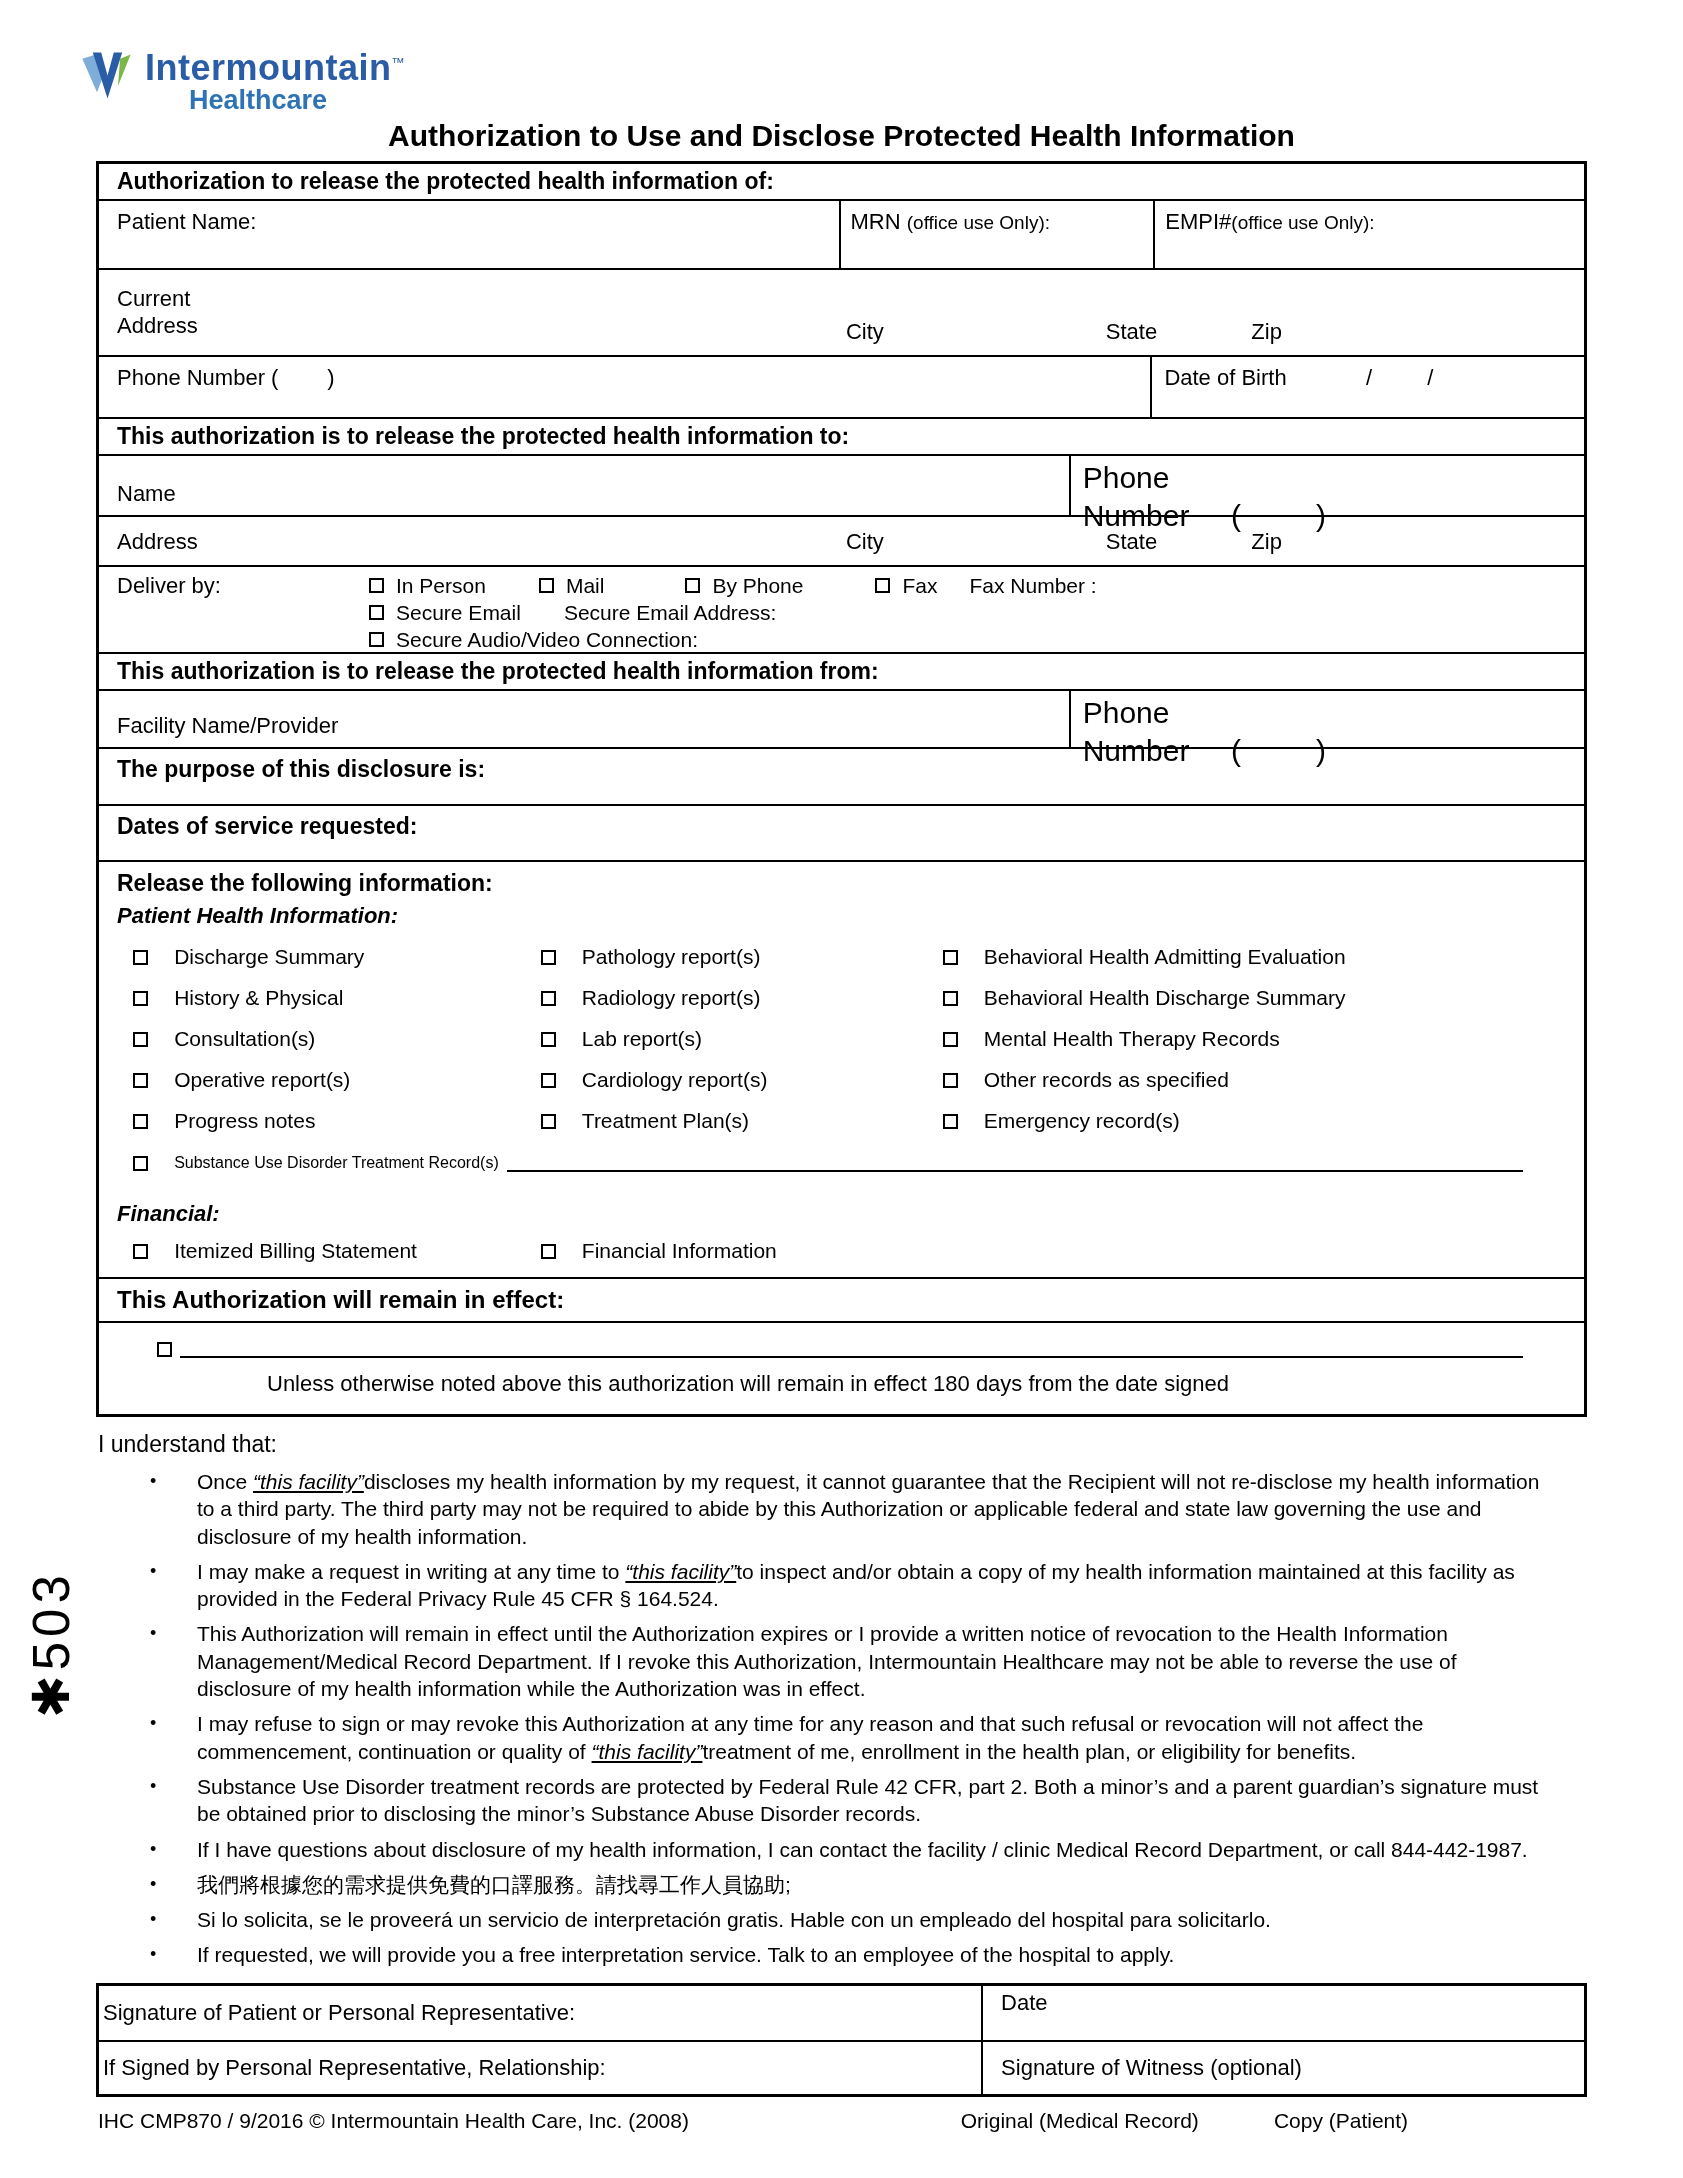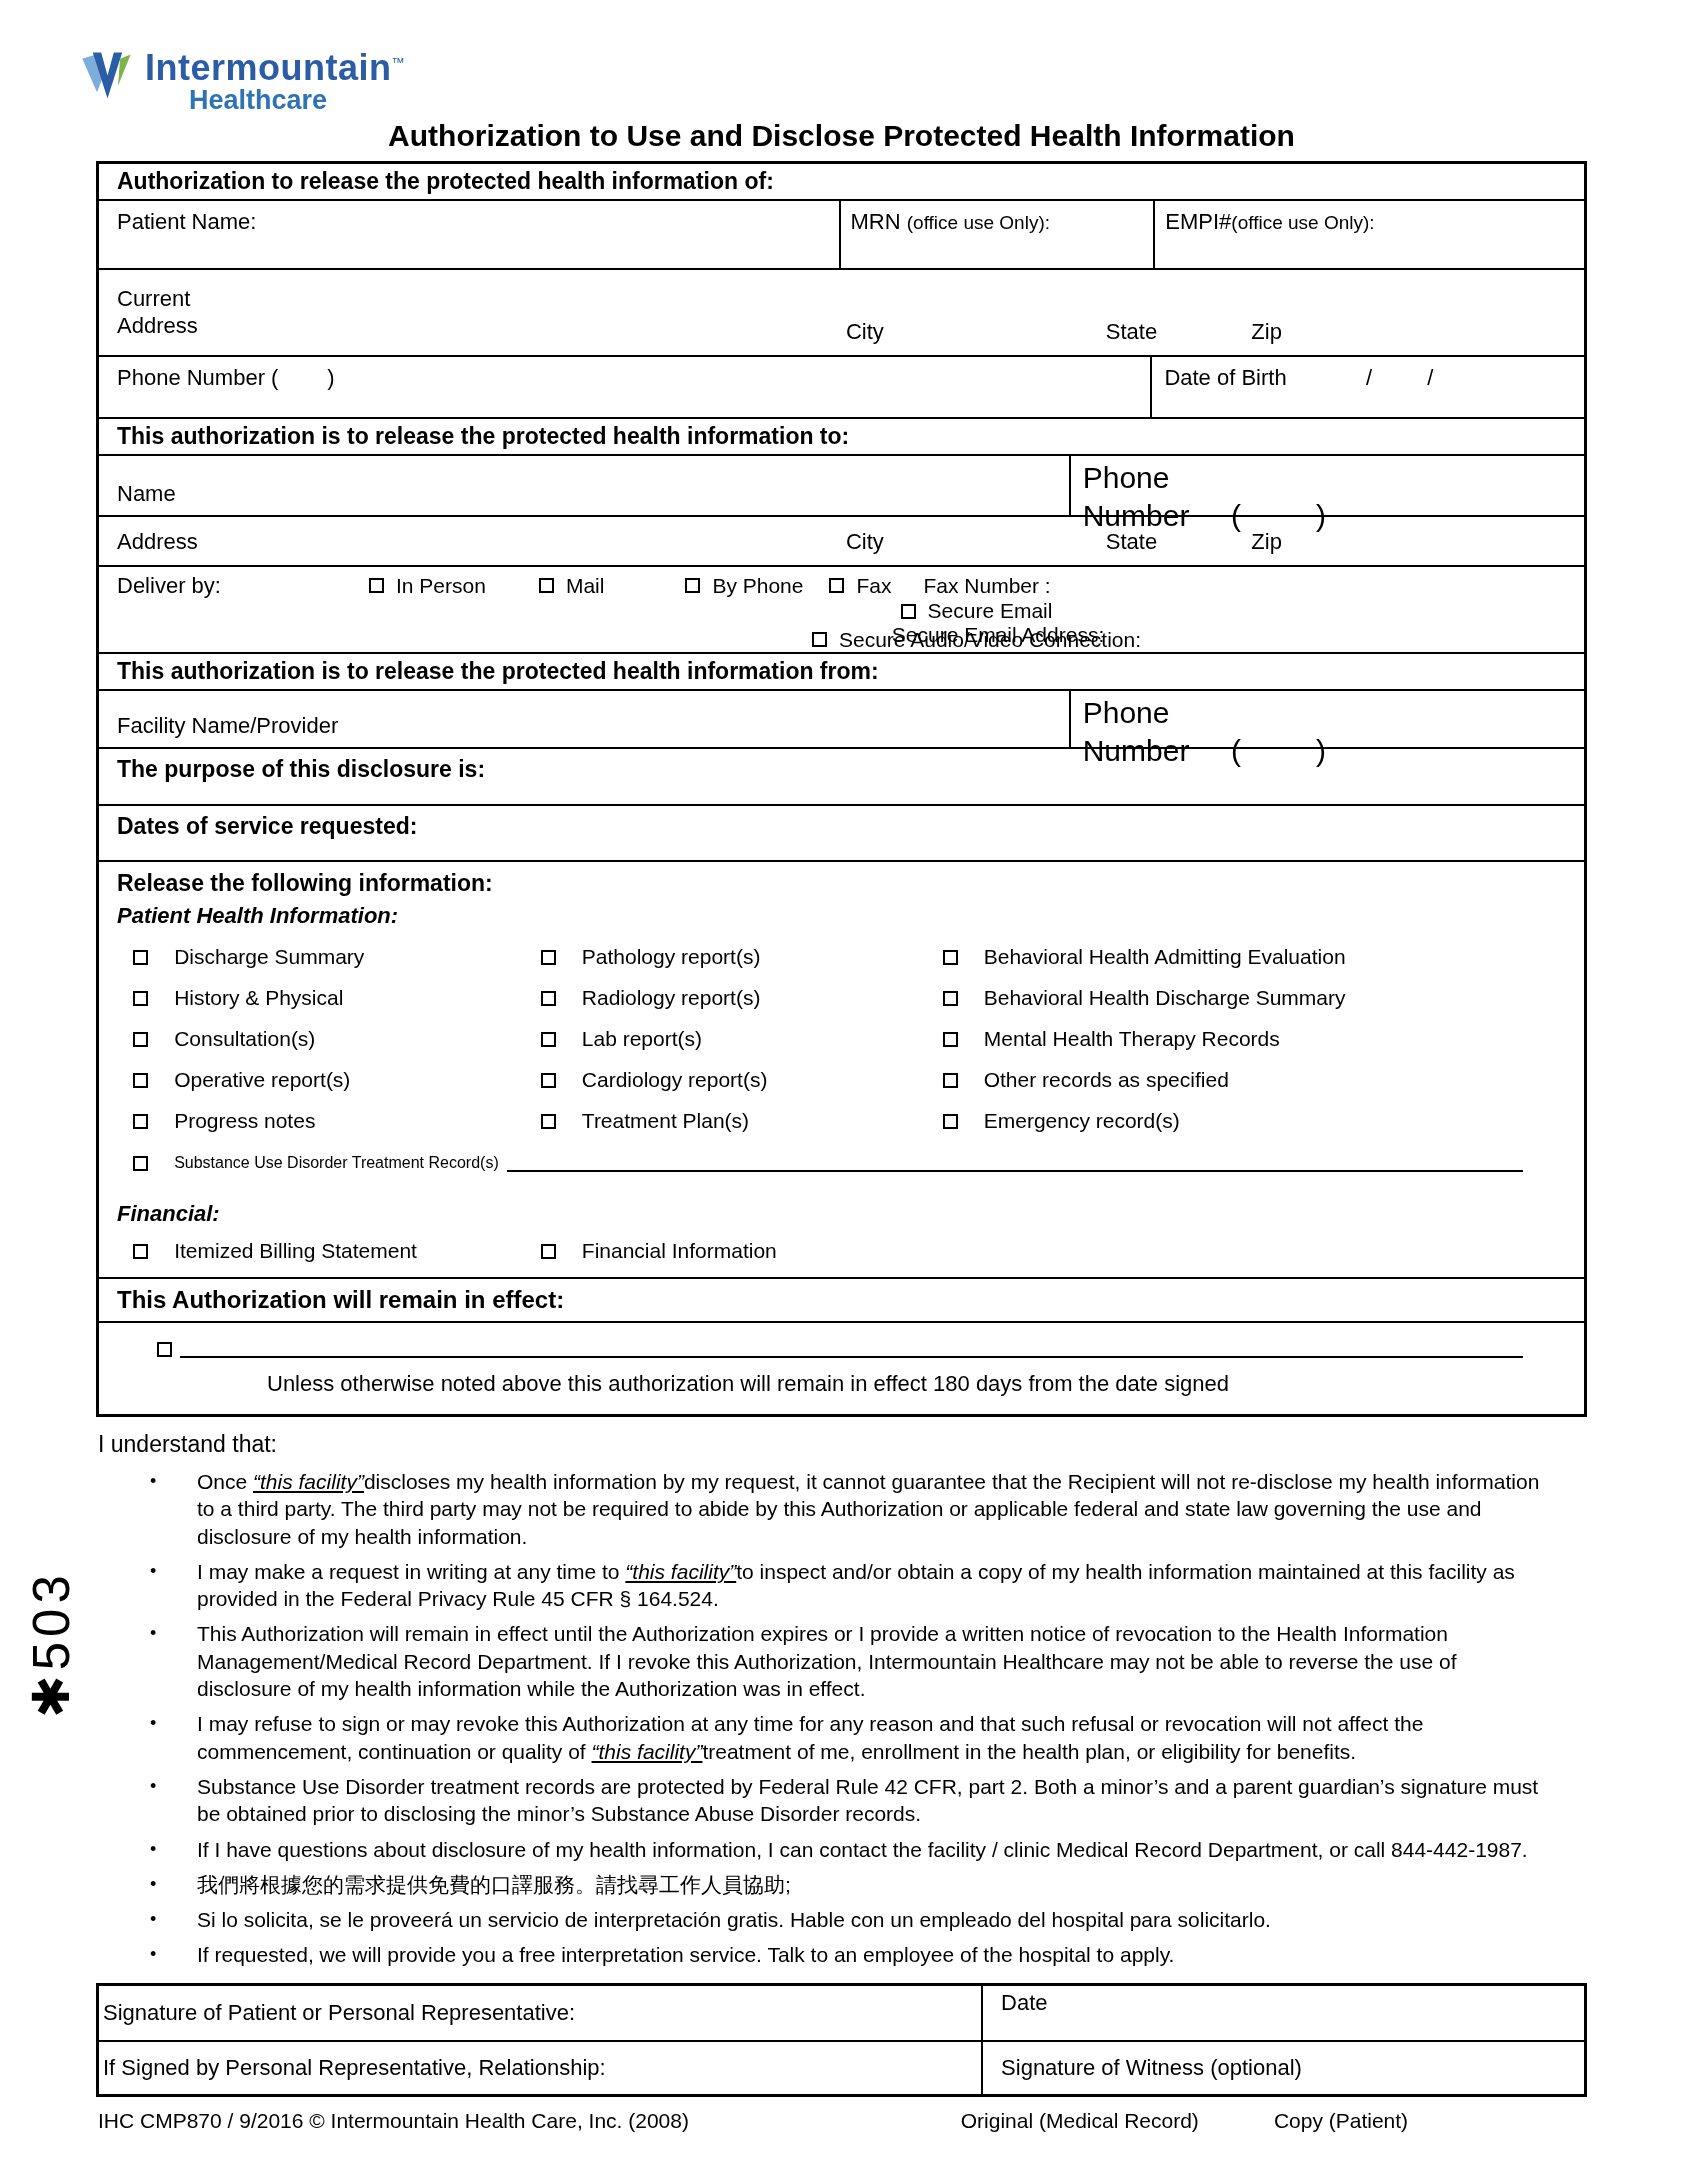--- a/index.html
+++ b/index.html
@@ -54,23 +54,23 @@
 
   .r-addr2 { height:50px; }
   .r-addr2 .a-lbl { position:absolute; left:18px; bottom:10px; font-size:22px; }
 
   .r-deliver { height:87px; padding:5px 0 0 18px; font-size:21px; }
   .dl-line { display:flex; align-items:center; height:27px; }
   .deliver-label { width:252px; font-size:22px; }
   .dl-items { display:flex; align-items:center; }
   .dl-items .cb-item:nth-child(1){ margin-right:53px; }
   .dl-items .cb-item:nth-child(2){ margin-right:37px; }
-  .dl-items .cb-item:nth-child(3){ margin-right:26px;padding-left:44px; }
+  .dl-items .cb-item:nth-child(3){ margin-right:72px;padding-left:44px; }
   .dl-items .cb-item:nth-child(4){ margin-right:32px; }
-  .dl-indent { margin-left:252px;flex-direction:column; }
+  .dl-indent { margin-left:252px; }
   .dl-gap { margin-left:43px; }
 
   .r-facility { height:58px; display:flex; }
 
   .r-purpose { height:57px; padding:7px 0 13px 18px; }
   .r-dates { height:56px; padding:7px 0 0 18px; }
   .bold22 { font-size:23px; font-weight:bold; }
 
   .r-release { padding:8px 0 12px 0; }
   .rel-header { font-size:23px; font-weight:bold; padding-left:18px; }

